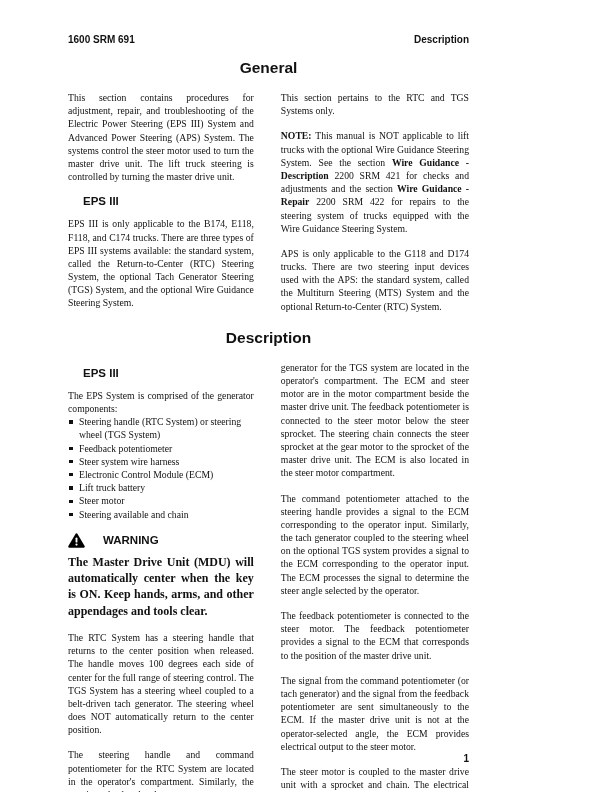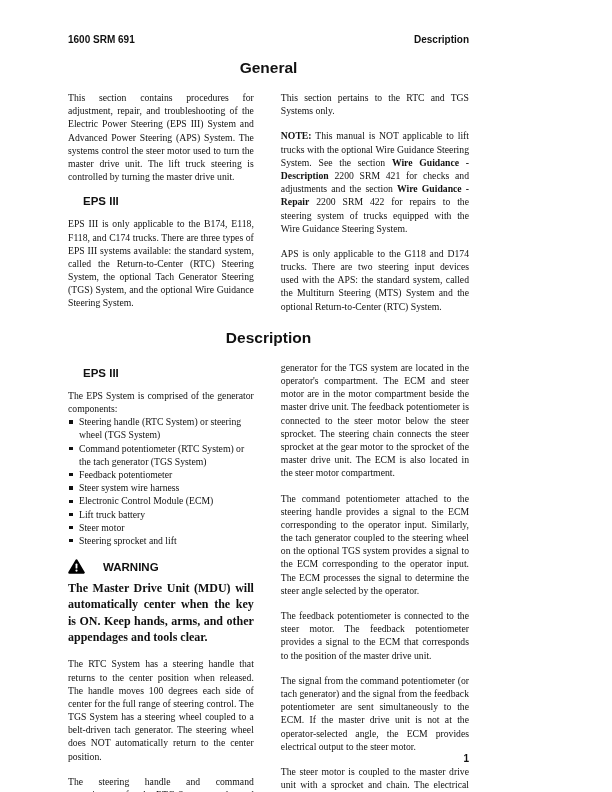--- a/index.html
+++ b/index.html
@@ -93,27 +93,26 @@
   </div>
 
   <div class="section-title desc-block">Description</div>
 
   <div class="cols">
     <div class="col-l">
       <div class="subhead">EPS III</div>
       <p class="body nogap">The EPS System is comprised of the generator components:</p>
       <ul class="comp-list">
         <li>Steering handle (RTC System) or steering wheel (TGS System)</li>
-        <li>Command potentiometer (RTC System) or the tach generator (TGS System)</li>
         <li>Feedback potentiometer</li>
         <li>Steer system wire harness</li>
         <li>Electronic Control Module (ECM)</li>
         <li>Lift truck battery</li>
         <li>Steer motor</li>
-        <li>Steering sprocket and lift</li>
+        <li>Steering available and chain</li>
       </ul>
       <div class="warn-head">
         <span style="display:inline-flex;">
           <svg width="17" height="15" viewBox="0 0 24 21" aria-hidden="true">
             <path d="M12 2.2 L22 19 H2 Z" fill="#000" stroke="#000" stroke-width="3.4" stroke-linejoin="round"></path>
             <rect x="10.7" y="6.2" width="2.6" height="7.2" rx="1.2" fill="#fff"></rect>
             <circle cx="12" cy="16.2" r="1.55" fill="#fff"></circle>
           </svg>
         </span>
         <span>WARNING</span>

